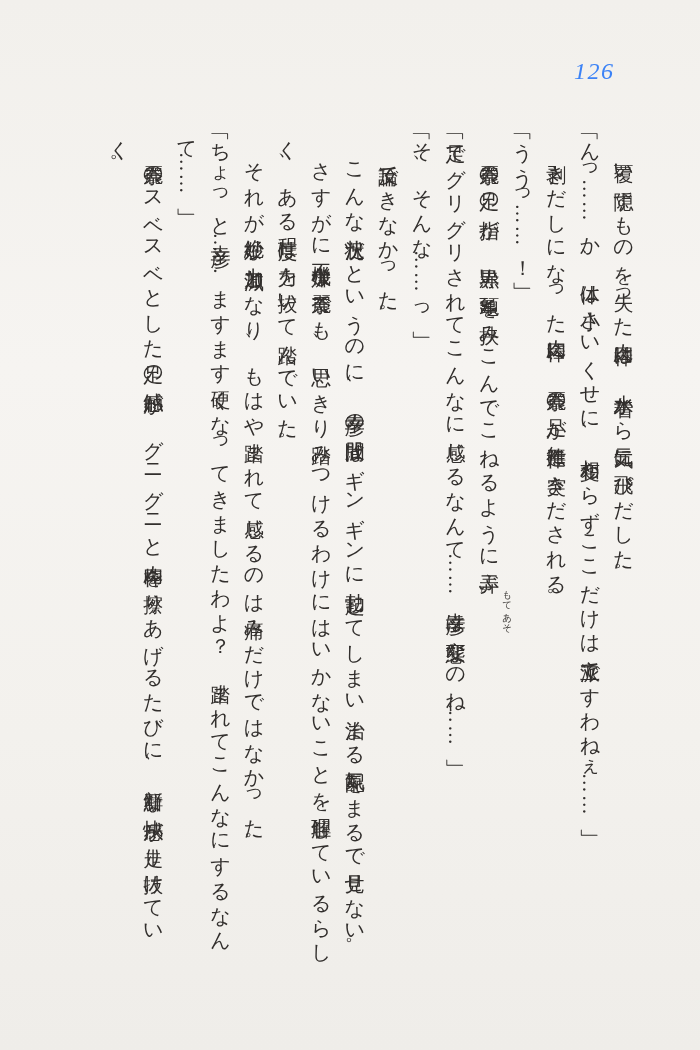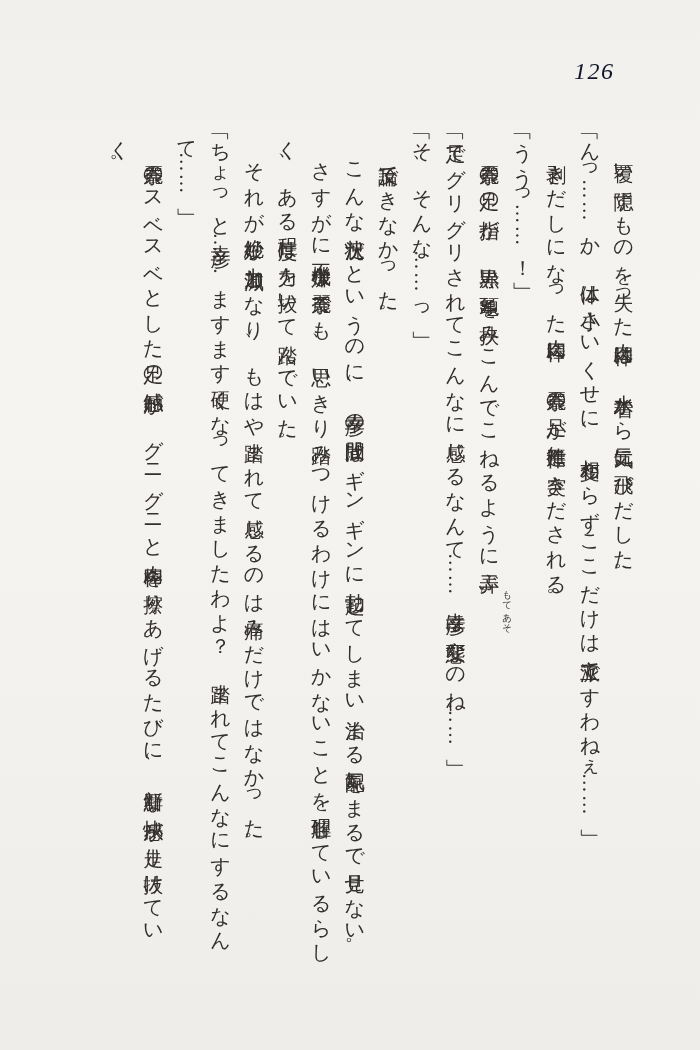--- a/index.html
+++ b/index.html
@@ -15,21 +15,21 @@
     position: absolute;
     inset: 0;
   }
   .page-number {
     position: absolute;
     top: 58px;
     left: 574px;
     font-size: 24px;
     font-style: italic;
     letter-spacing: 1.5px;
-    color: #0f172a;
+    color: #3b82f6;
   }
   .text-block {
     position: absolute;
     top: 127px;
     left: 68px;
     width: 572px;
     height: 834px;
     writing-mode: vertical-rl;
     text-orientation: mixed;
     font-size: 20px;

